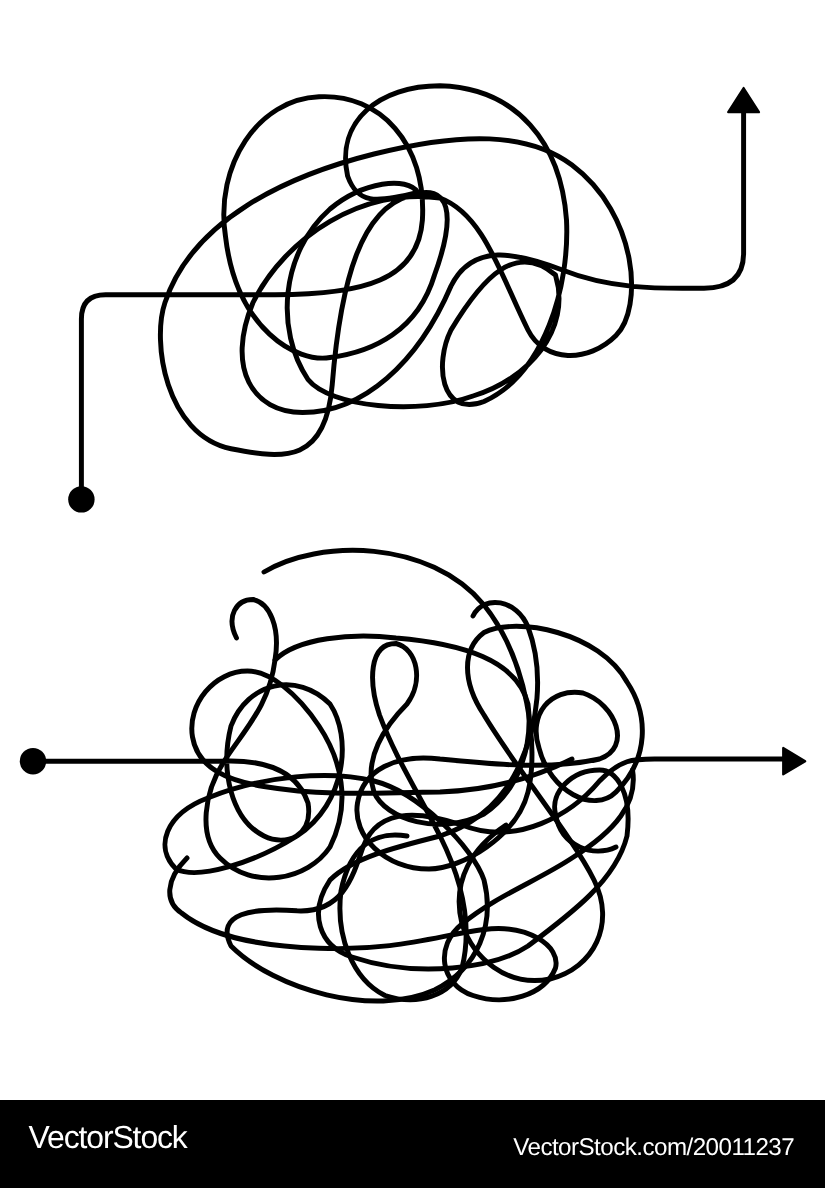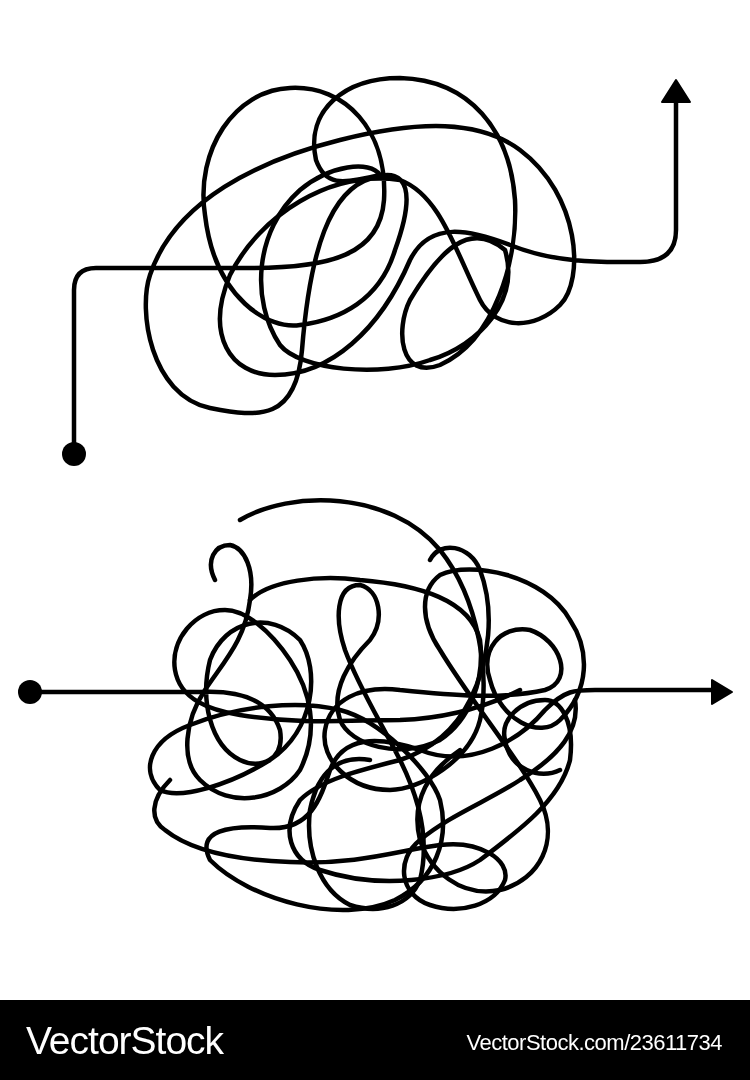--- a/index.html
+++ b/index.html
@@ -10,21 +10,21 @@
     }
     .art { position: absolute; left: 0; top: 0; width: 750px; height: 1000px; }
     .art svg { width: 750px; height: 1000px; display: block; }
     .stroke { fill: none; stroke: #000; stroke-width: 4.5; stroke-linecap: round; stroke-linejoin: round; }
     .footer {
       position: absolute; left: 0; top: 1000px; width: 750px; height: 80px;
       background: #000; color: #fff;
     }
     .brand {
       position: absolute; left: 26px; top: 19px;
-      font-size: 39px; letter-spacing: -1px; color: #fff;
+      font-size: 29px; letter-spacing: -1px; color: #fff;
     }
     .ref {
       position: absolute; right: 28px; top: 30px;
       font-size: 22px; letter-spacing: -0.5px; color: #fff;
     }
   </style>
 </head>
 <body>
 
 <div class="art">
@@ -150,14 +150,14 @@
         C400,895 395,860 420,840
         C450,815 490,800 520,780
         C560,755 580,730 575,700"></path>
       <path d="M732,692 L712,680 L712,704 Z" fill="#000" stroke="#000" stroke-width="2" stroke-linejoin="round"></path>
     </g>
   </svg>
 </div>
 
 <div class="footer">
   <span class="brand">VectorStock</span>
-  <span class="ref">VectorStock.com/23611734</span>
+  <span class="ref">VectorStock.com/20011237</span>
 </div>
 
 </body></html>

